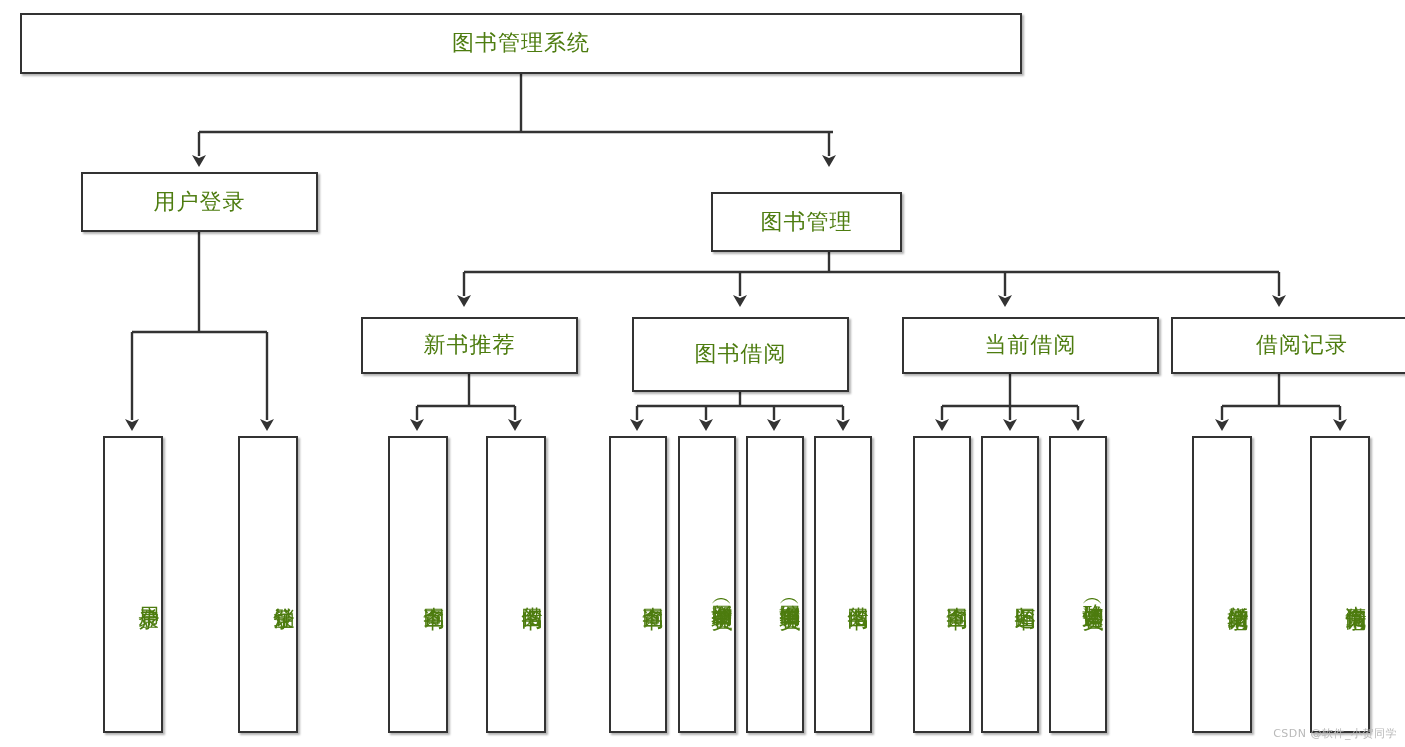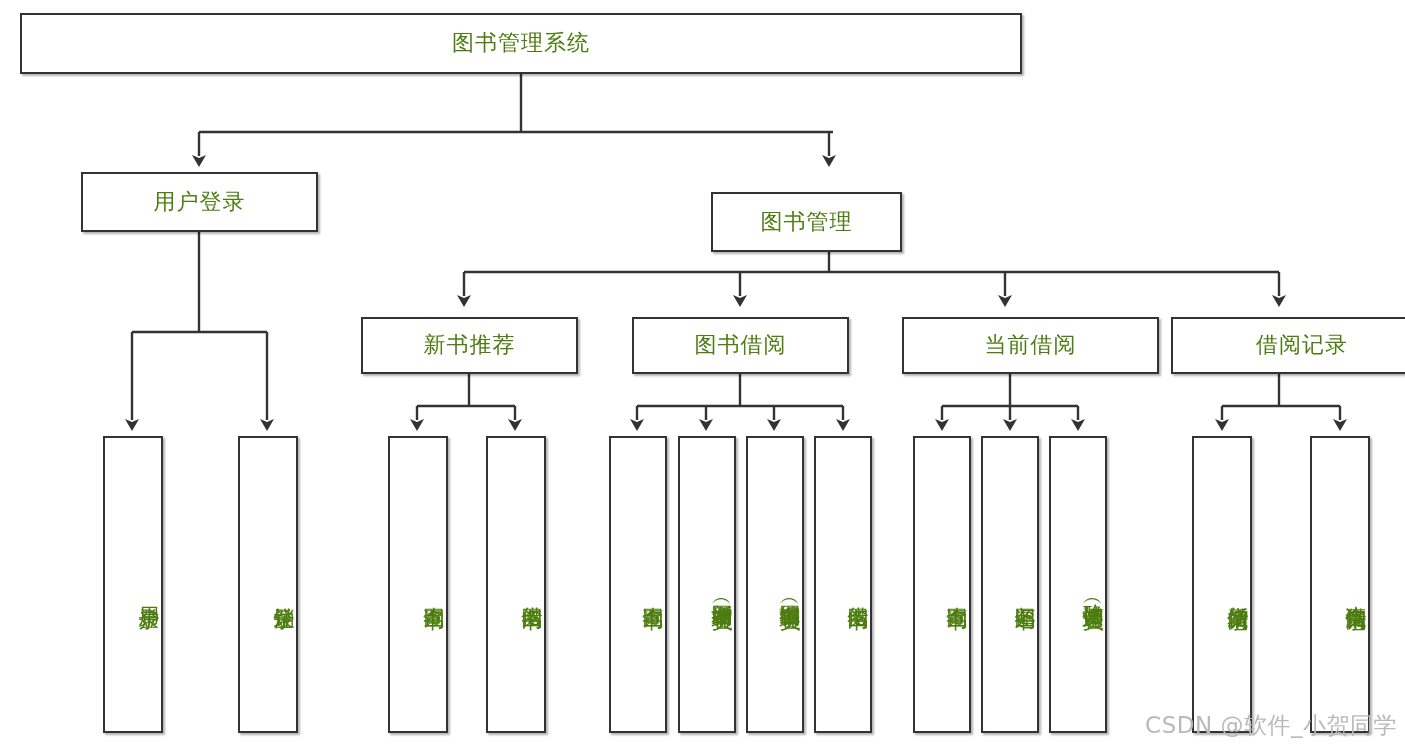--- a/index.html
+++ b/index.html
@@ -55,21 +55,21 @@
   .node.vertical > span {
     writing-mode: vertical-rl;
     text-orientation: upright;
     display: block;
     text-align: start;
   }
   .watermark {
     position: absolute;
     right: 8px;
     bottom: 6px;
-    font-size: 23px;
+    font-size: 11px;
     color: #b9b9b9;
     letter-spacing: 0.5px;
     white-space: nowrap;
     user-select: none;
     margin-top: 30px;
   }
 </style>
 </head>
 <body>
 
@@ -126,21 +126,21 @@
   </svg>
 
   <div class="node horizontal" style="left:20px; top:13px; width:1002px; height:61px;">图书管理系统</div>
 
   <div class="node horizontal" style="left:81px; top:172px; width:237px; height:60px;">用户登录</div>
 
   <div class="node horizontal" style="left:711px; top:172px; width:191px; height:60px;margin-top:20px;">图书管理</div>
 
   <div class="node horizontal" style="left:361px; top:317px; width:217px; height:57px;">新书推荐</div>
 
-  <div class="node horizontal" style="left:632px; top:317px; width:217px; height:57px;">图书借阅</div>
+  <div class="node horizontal" style="left:632px; top:317px; width:217px; height:75px;">图书借阅</div>
 
   <div class="node horizontal" style="left:902px; top:317px; width:257px; height:57px;">当前借阅</div>
 
   <div class="node horizontal" style="left:1171px; top:317px; width:262px; height:57px;">借阅记录</div>
 
   <div class="node vertical" style="left:103px; top:436px; width:60px; height:297px;">
     <span>用户登录</span>
   </div>
   <div class="node vertical" style="left:238px; top:436px; width:60px; height:297px;">
     <span>注销登录</span>

